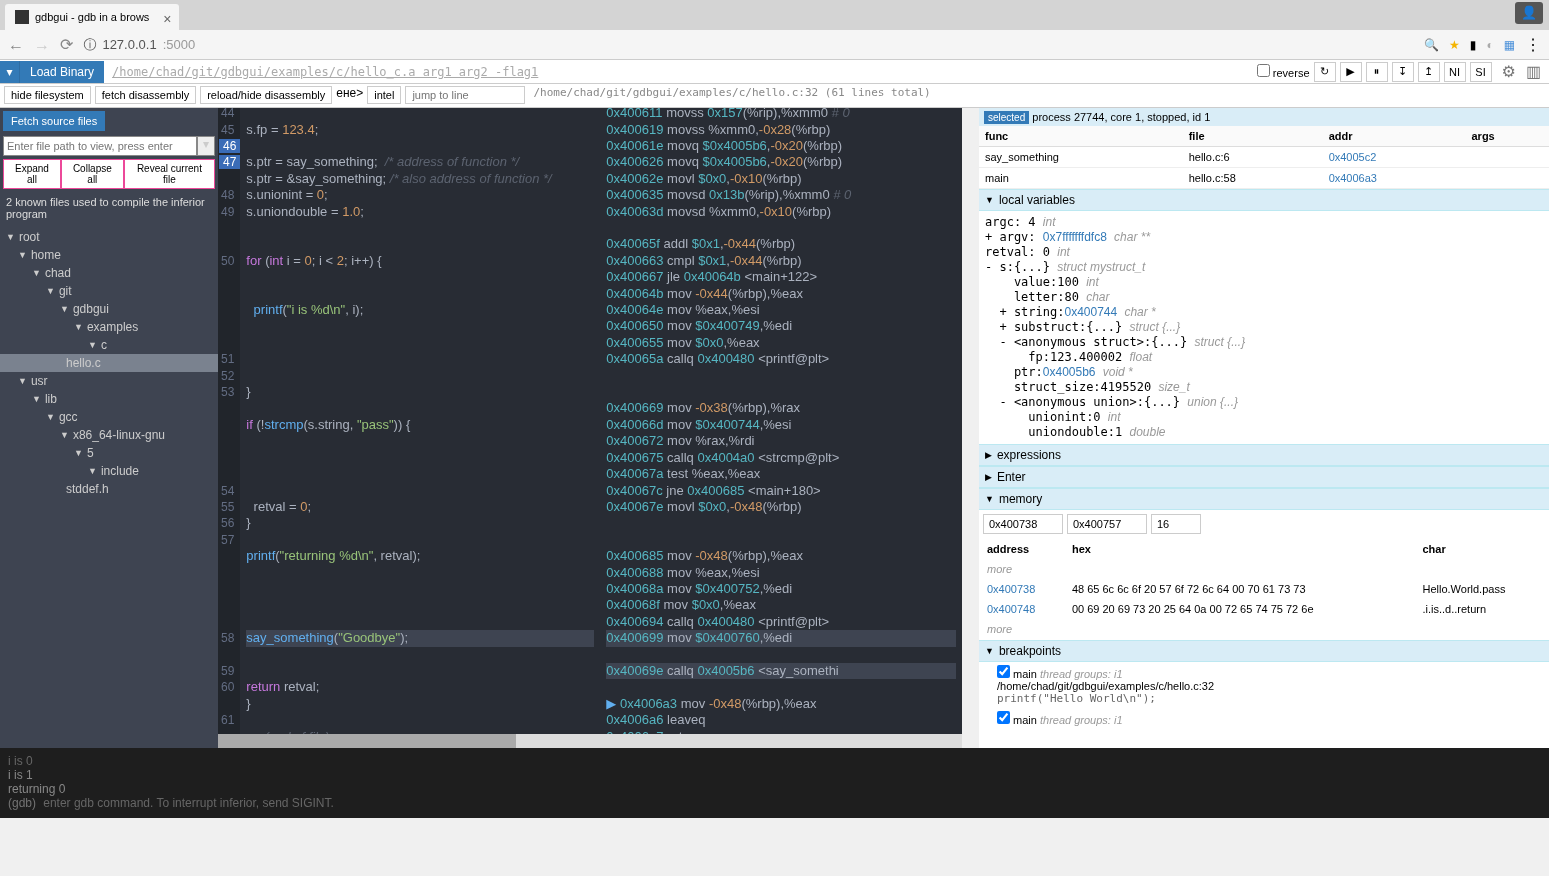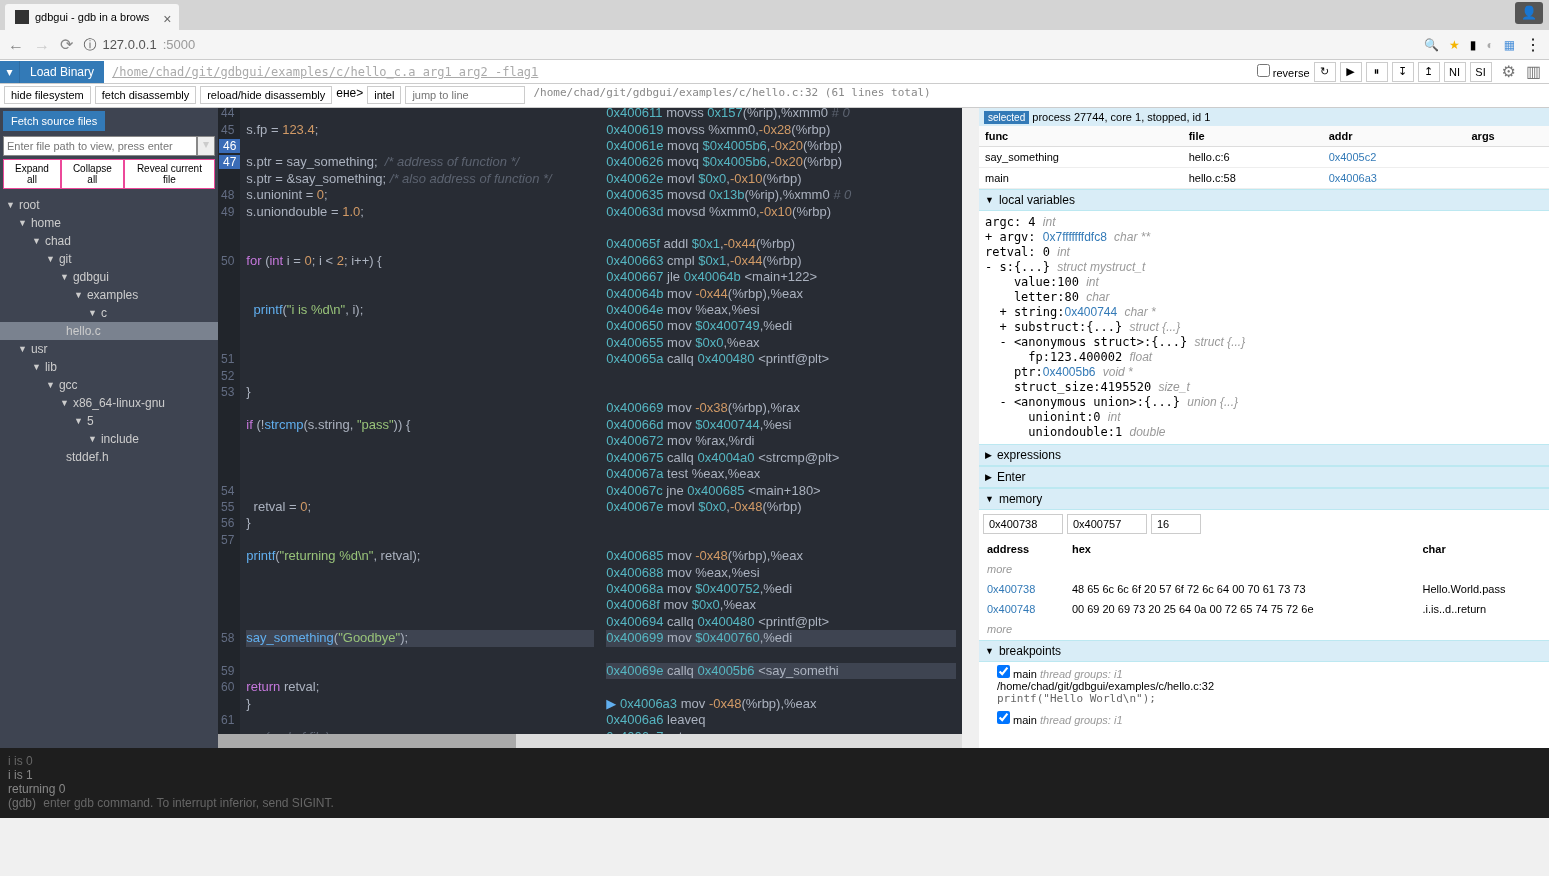--- a/index.html
+++ b/index.html
@@ -141,20 +141,21 @@
     <span class="fetch-btn">Fetch source files</span>
     <div class="file-input-row">
       <input class="file-input" placeholder="Enter file path to view, press enter" style="">
       <div class="file-caret">▾</div>
     </div>
     <div class="tree-btns">
       <button>Expand all</button>
       <button>Collapse all</button>
       <button>Reveal current file</button>
     </div>
+    <div class="tree-info">2 known files used to compile the inferior program</div>
     <div class="tree">
       <div class="tree-item">
           <span class="tree-caret">▼</span>
           <span>root</span>
         </div>
       <div class="tree-item ind-1">
           <span class="tree-caret">▼</span>
           <span>home</span>
         </div>
       <div class="tree-item ind-2">

